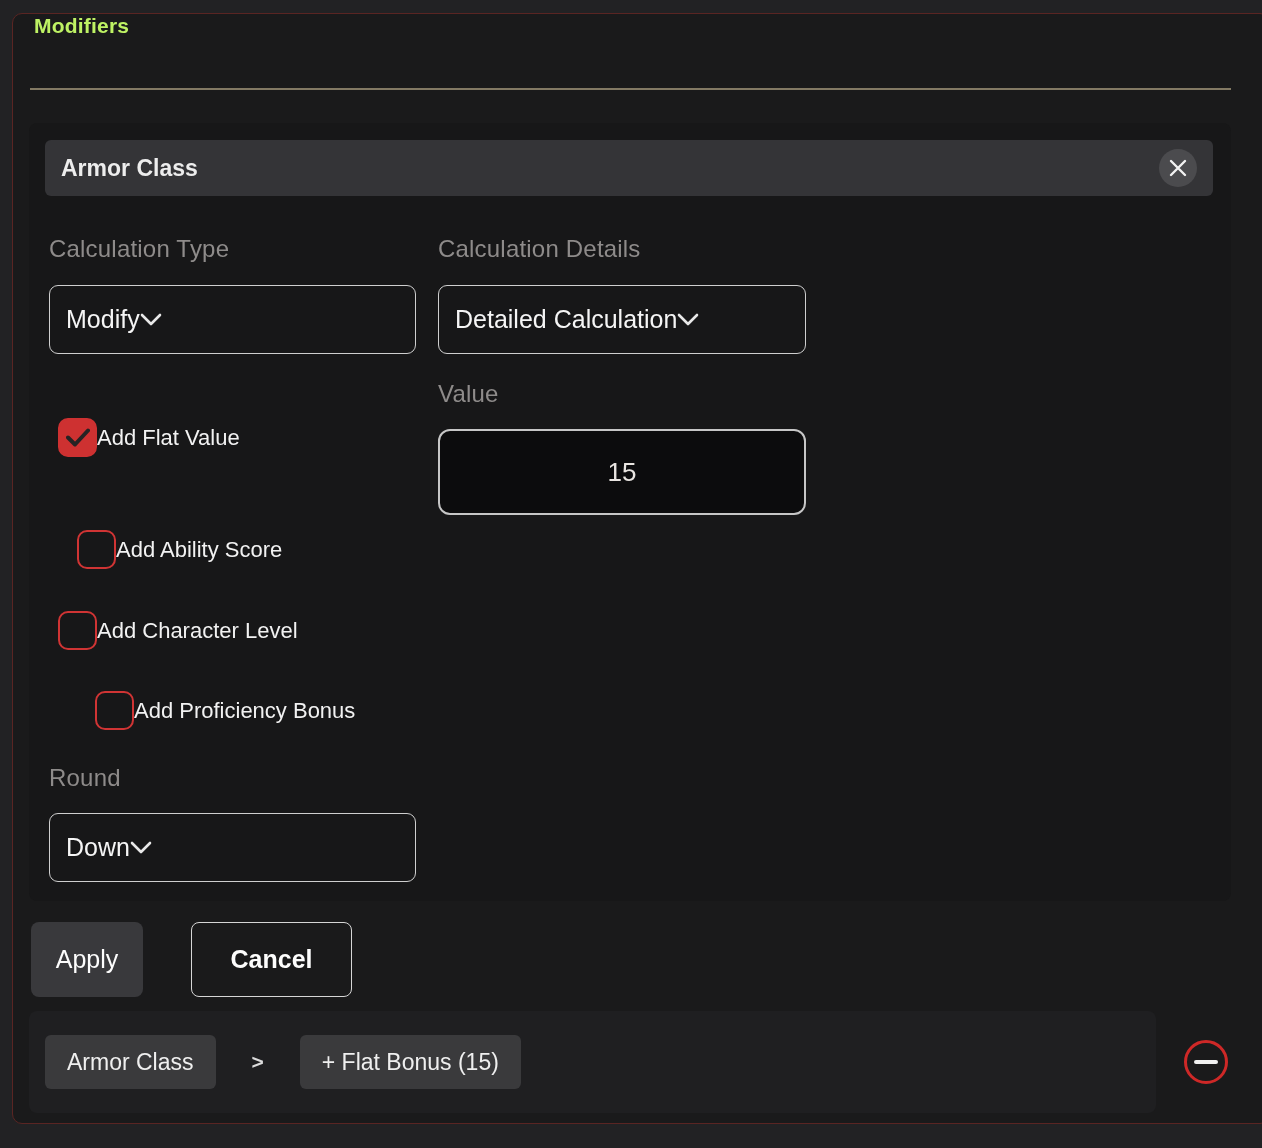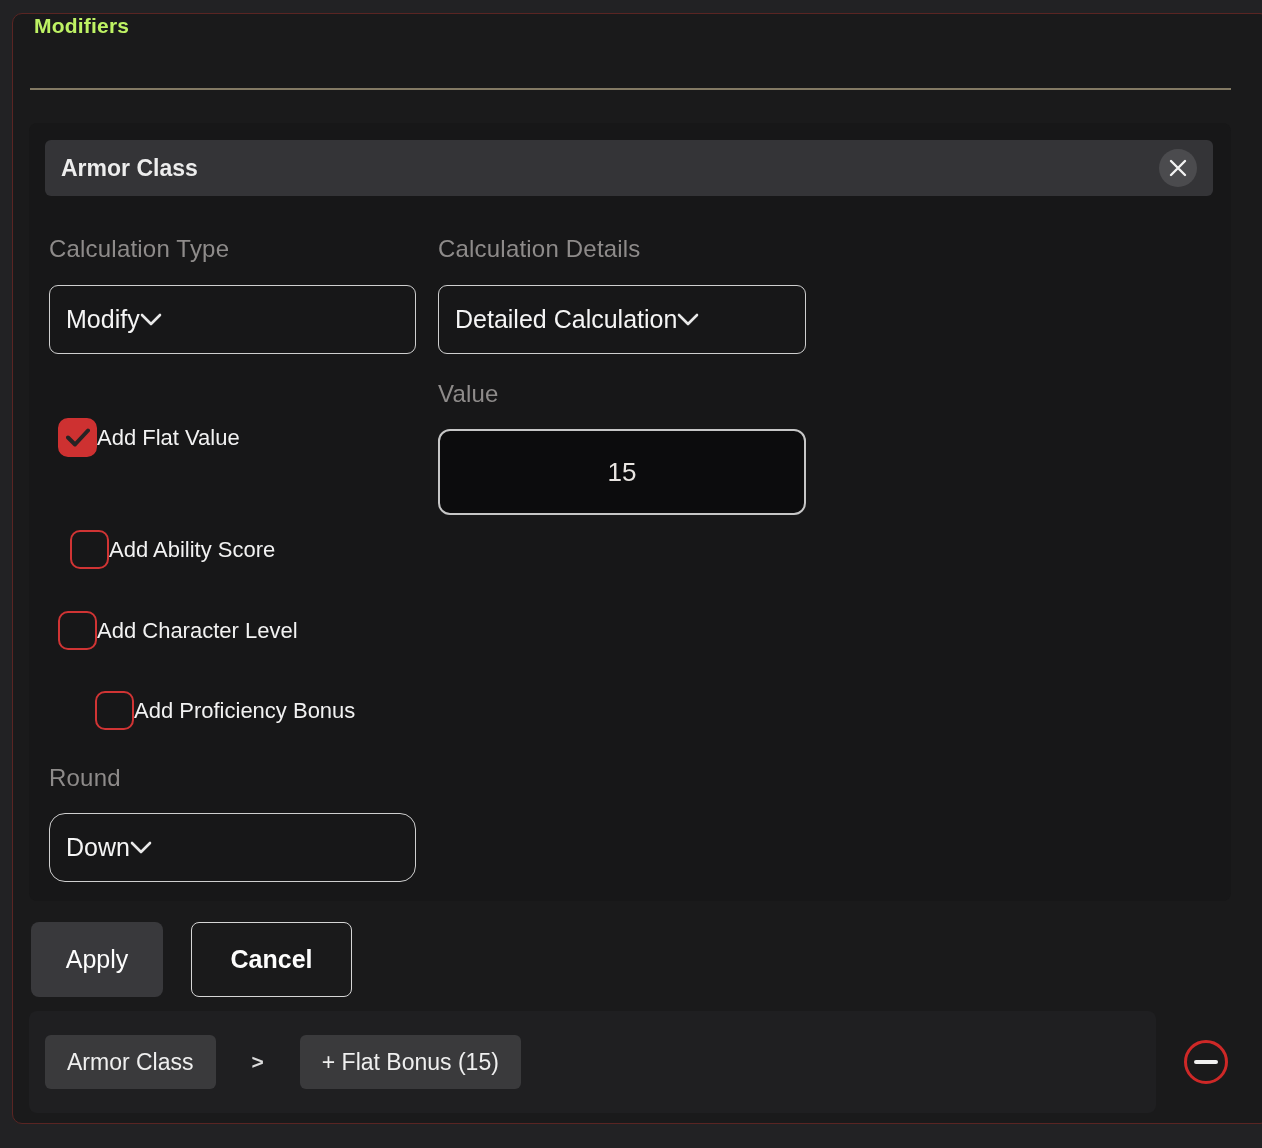--- a/index.html
+++ b/index.html
@@ -76,21 +76,21 @@
   }
   .checkbox svg { display:none; }
   .checkbox.checked { background:#ce3131; border-color:#ce3131; }
   .checkbox.checked svg { display:block; }
   .check-label { font-size:22px; color:#f2f2f2; font-weight:400; }
   .btn {
     position:absolute; height:75px; border-radius:8px;
     display:flex; align-items:center; justify-content:center;
     font-size:25px; color:#fdfdfd; cursor:pointer;
   }
-  .btn-apply { left:18px; top:908px; width:132px; background:#39393c; font-weight:400; }
+  .btn-apply { left:18px; top:908px; width:112px; background:#39393c; font-weight:400; }
   .btn-cancel { left:178px; top:908px; width:161px; background:transparent;
     border:1.5px solid #d6d6d6; font-weight:700; }
   .list-panel {
     position:absolute; left:16px; top:997px;
     width:1127px; height:102px;
     background:#1f1f21; border-radius:8px;
     display:flex; align-items:center; padding-left:16px; gap:36px;
   }
   .chip {
     height:54px; background:#3a3a3c; border-radius:6px;
@@ -149,21 +149,21 @@
 
     <div class="check-row" style="left:29px; top:295px;">
       <span class="checkbox checked">
         <svg width="24" height="19" viewBox="0 0 24 19">
           <path d="M2 9.5 L9 16.5 L22 2.5" stroke="#262324" stroke-width="4" stroke-linecap="round" stroke-linejoin="round" fill="none"></path>
         </svg>
       </span>
       <span class="check-label">Add Flat Value</span>
     </div>
 
-    <div class="check-row" style="left:29px; top:407px;padding-left:12px;">
+    <div class="check-row" style="left:36px; top:407px;padding-left:12px;">
       <span class="checkbox">
         
       </span>
       <span class="check-label">Add Ability Score</span>
     </div>
 
     <div class="check-row" style="left:29px; top:488px;">
       <span class="checkbox">
         
       </span>
@@ -172,21 +172,21 @@
 
     <div class="check-row" style="left:29px; top:568px;padding-left:37px;">
       <span class="checkbox">
         
       </span>
       <span class="check-label">Add Proficiency Bonus</span>
     </div>
 
     <div class="field-label" style="left:20px; top:641px;">Round</div>
 
-    <div class="select" style="left:20px; top:690px; width:367px;border-radius:16px;">
+    <div class="select" style="left:20px; top:690px; width:367px;">
       <span class="sel-value">Down</span>
       <svg width="22" height="13" viewBox="0 0 22 13">
         <path d="M2 2 L11 11 L20 2" stroke="#e8e8e8" stroke-width="2.6" stroke-linecap="round" stroke-linejoin="round" fill="none"></path>
       </svg>
     </div>
 
   </div>
 
   <div class="btn btn-apply">Apply</div>
   <div class="btn btn-cancel">Cancel</div>

